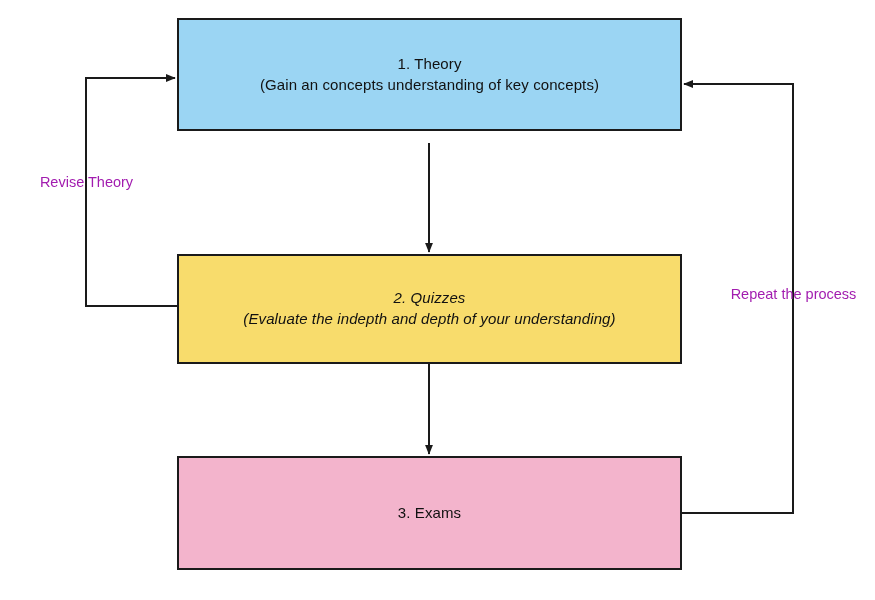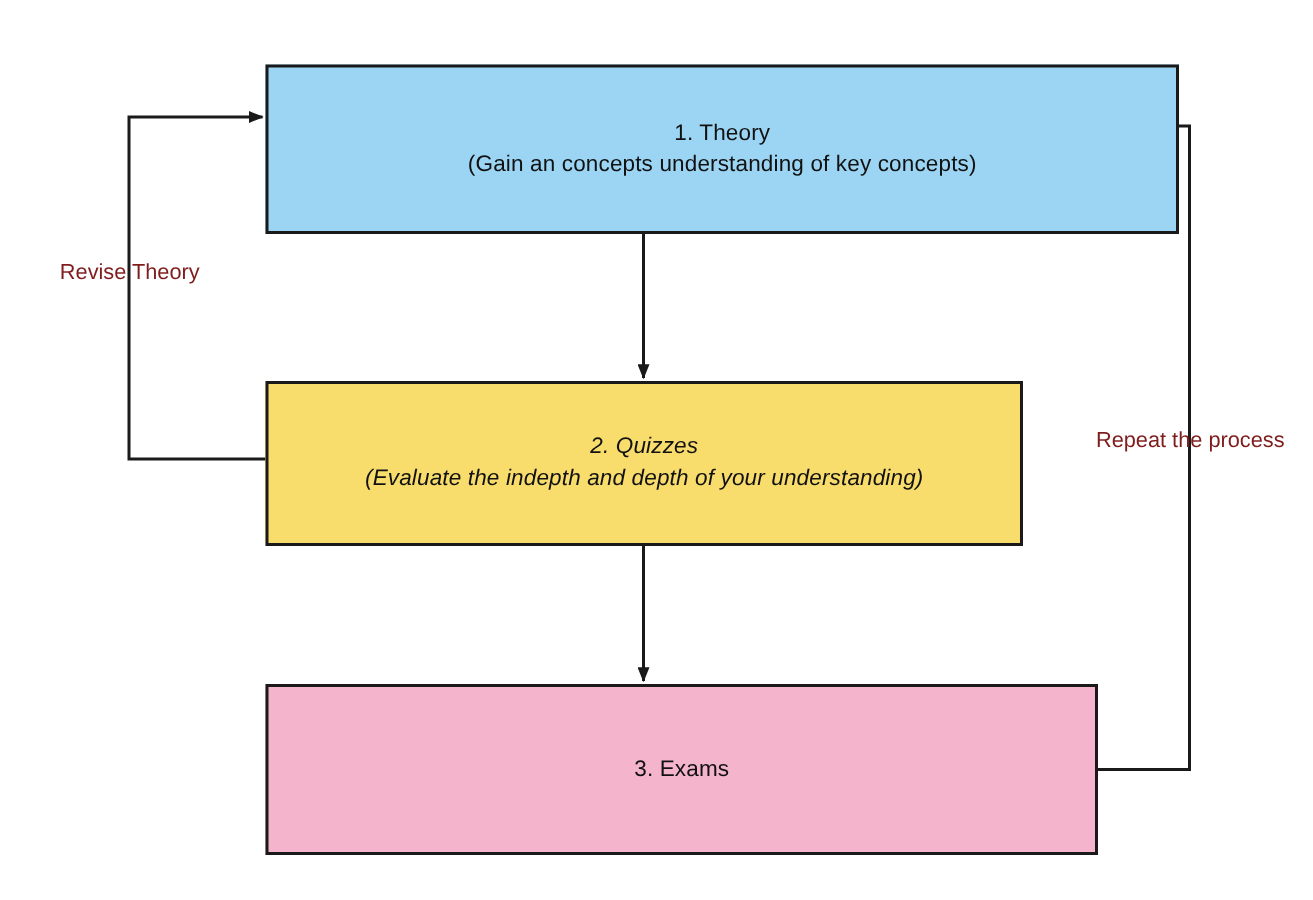--- a/index.html
+++ b/index.html
@@ -41,44 +41,44 @@
   .node-box .node-text {
     display: block;
     width: 100%;
     padding: 0 10px;
   }
   .node-line {
     display: block;
   }
   #node-theory {
     left: 177px;
-    top: 43px;
-    width: 609px;
+    top: 18px;
+    width: 505px;
     height: 113px;
     background: #9BD5F3;
   }
   #node-quizzes {
     left: 177px;
     top: 254px;
     width: 505px;
     height: 110px;
     background: #F8DC6C;
   }
   #node-exams {
     left: 177px;
     top: 456px;
-    width: 555px;
+    width: 505px;
     height: 114px;
     background: #F3B4CC;
   }
   .edge-label {
     position: absolute;
     font-size: 14.5px;
     line-height: 1.42;
-    color: #7f1d1d;
+    color: #a21caf;
     text-align: center;
     white-space: nowrap;
   }
   #label-revise {
     left: 9px;
     top: 172px;
     width: 155px;
   }
   #label-repeat {
     left: 716px;

